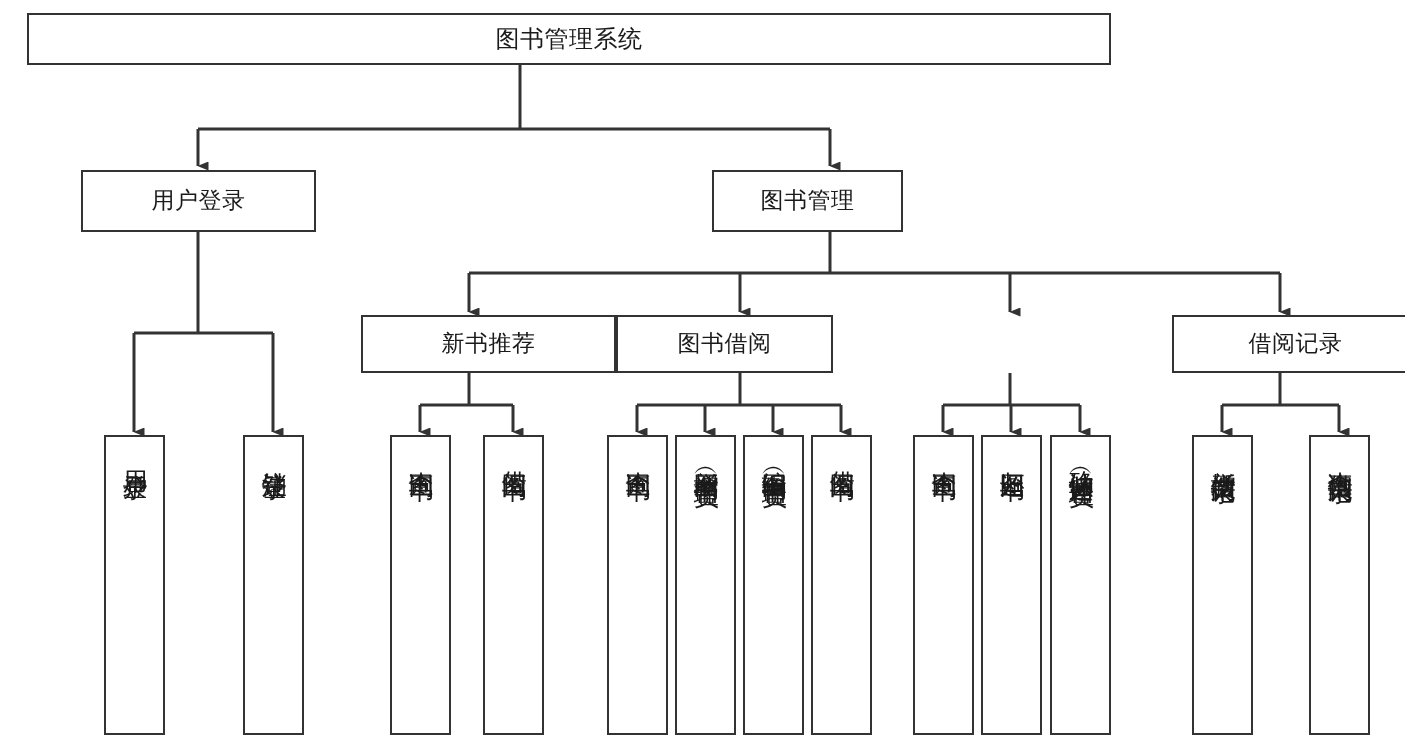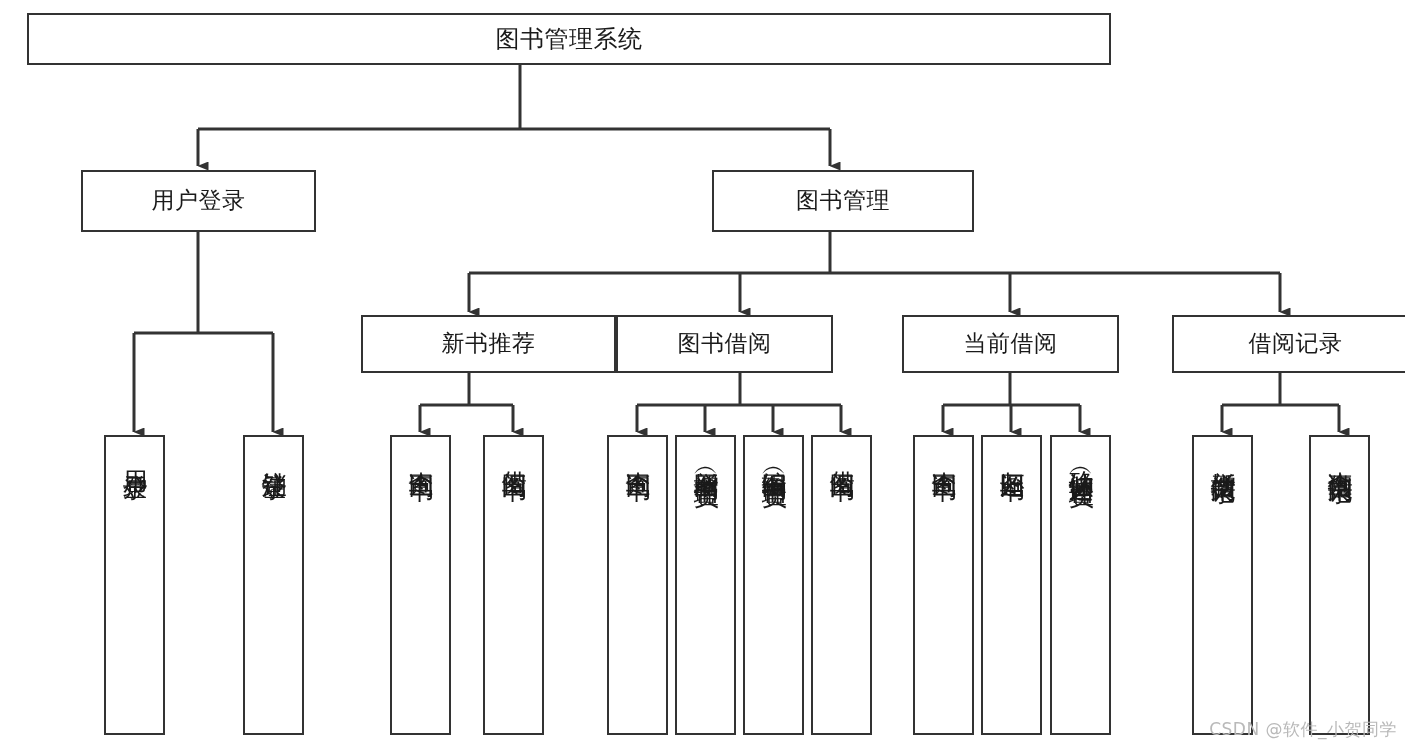--- a/index.html
+++ b/index.html
@@ -128,32 +128,29 @@
     </g>
   </svg>
 
   <div class="node horiz" id="node-root" style="left:18px; top:13px; width:1084px; height:52px;margin-left:9px;">
     <span class="node-label">图书管理系统</span>
   </div>
 
   <div class="node horiz" style="left:81px; top:170px; width:235px; height:62px;">
     <span class="node-label">用户登录</span>
   </div>
-  <div class="node horiz" style="left:712px; top:170px; width:262px; height:62px;">
+  <div class="node horiz" style="left:712px; top:170px; width:191px; height:62px;">
     <span class="node-label">图书管理</span>
   </div>
 
   <div class="node horiz" style="left:361px; top:315px; width:255px; height:58px;">
     <span class="node-label">新书推荐</span>
   </div>
   <div class="node horiz" style="left:616px; top:315px; width:217px; height:58px;">
     <span class="node-label">图书借阅</span>
-  </div>
-  <div class="node horiz" style="left:902px; top:315px; width:217px; height:58px;">
-    <span class="node-label">当前借阅</span>
   </div>
   <div class="node horiz" style="left:1172px; top:315px; width:247px; height:58px;">
     <span class="node-label">借阅记录</span>
   </div>
 
   <div class="node vert" style="left:104px; top:435px; width:61px; height:300px;">
     <span class="node-label">用户登录</span>
   </div>
   <div class="node vert" style="left:243px; top:435px; width:61px; height:300px;">
     <span class="node-label">注销登录</span>
@@ -189,15 +186,14 @@
     <span class="node-label">确认归还（管理员）</span>
   </div>
 
   <div class="node vert" style="left:1192px; top:435px; width:61px; height:300px;">
     <span class="node-label">新增借阅记录</span>
   </div>
   <div class="node vert" style="left:1309px; top:435px; width:61px; height:300px;">
     <span class="node-label">查询借阅记录</span>
   </div>
 
-  <div id="watermark">CSDN @软件_小贺同学</div>
 
 </div>
 
 </body></html>

